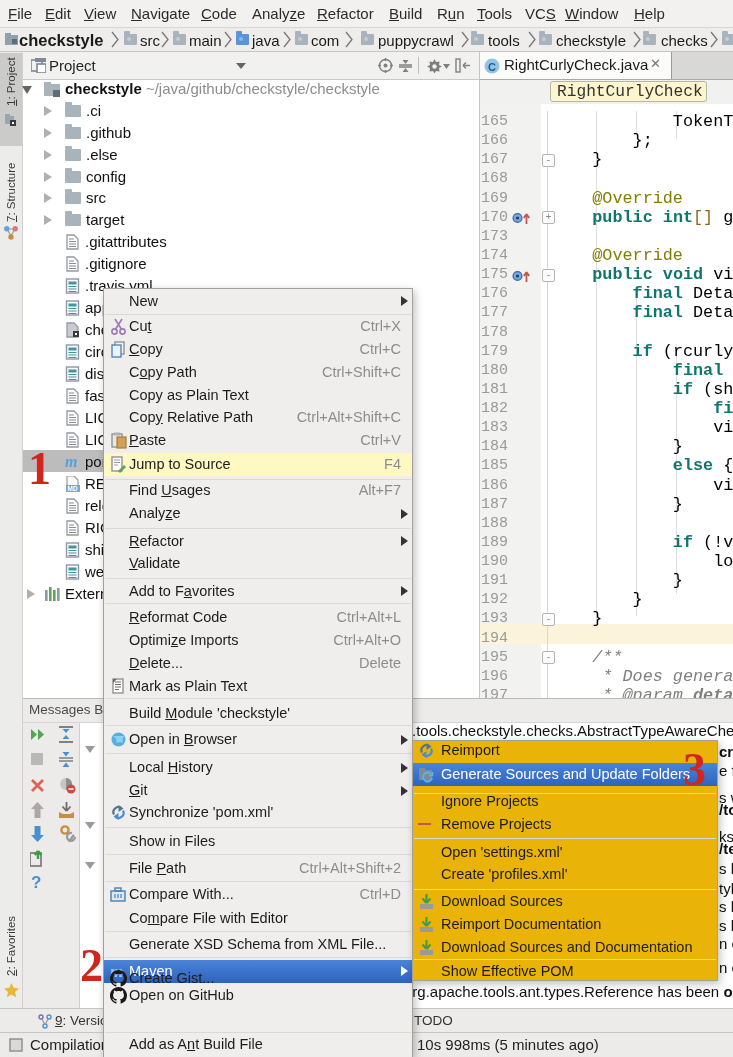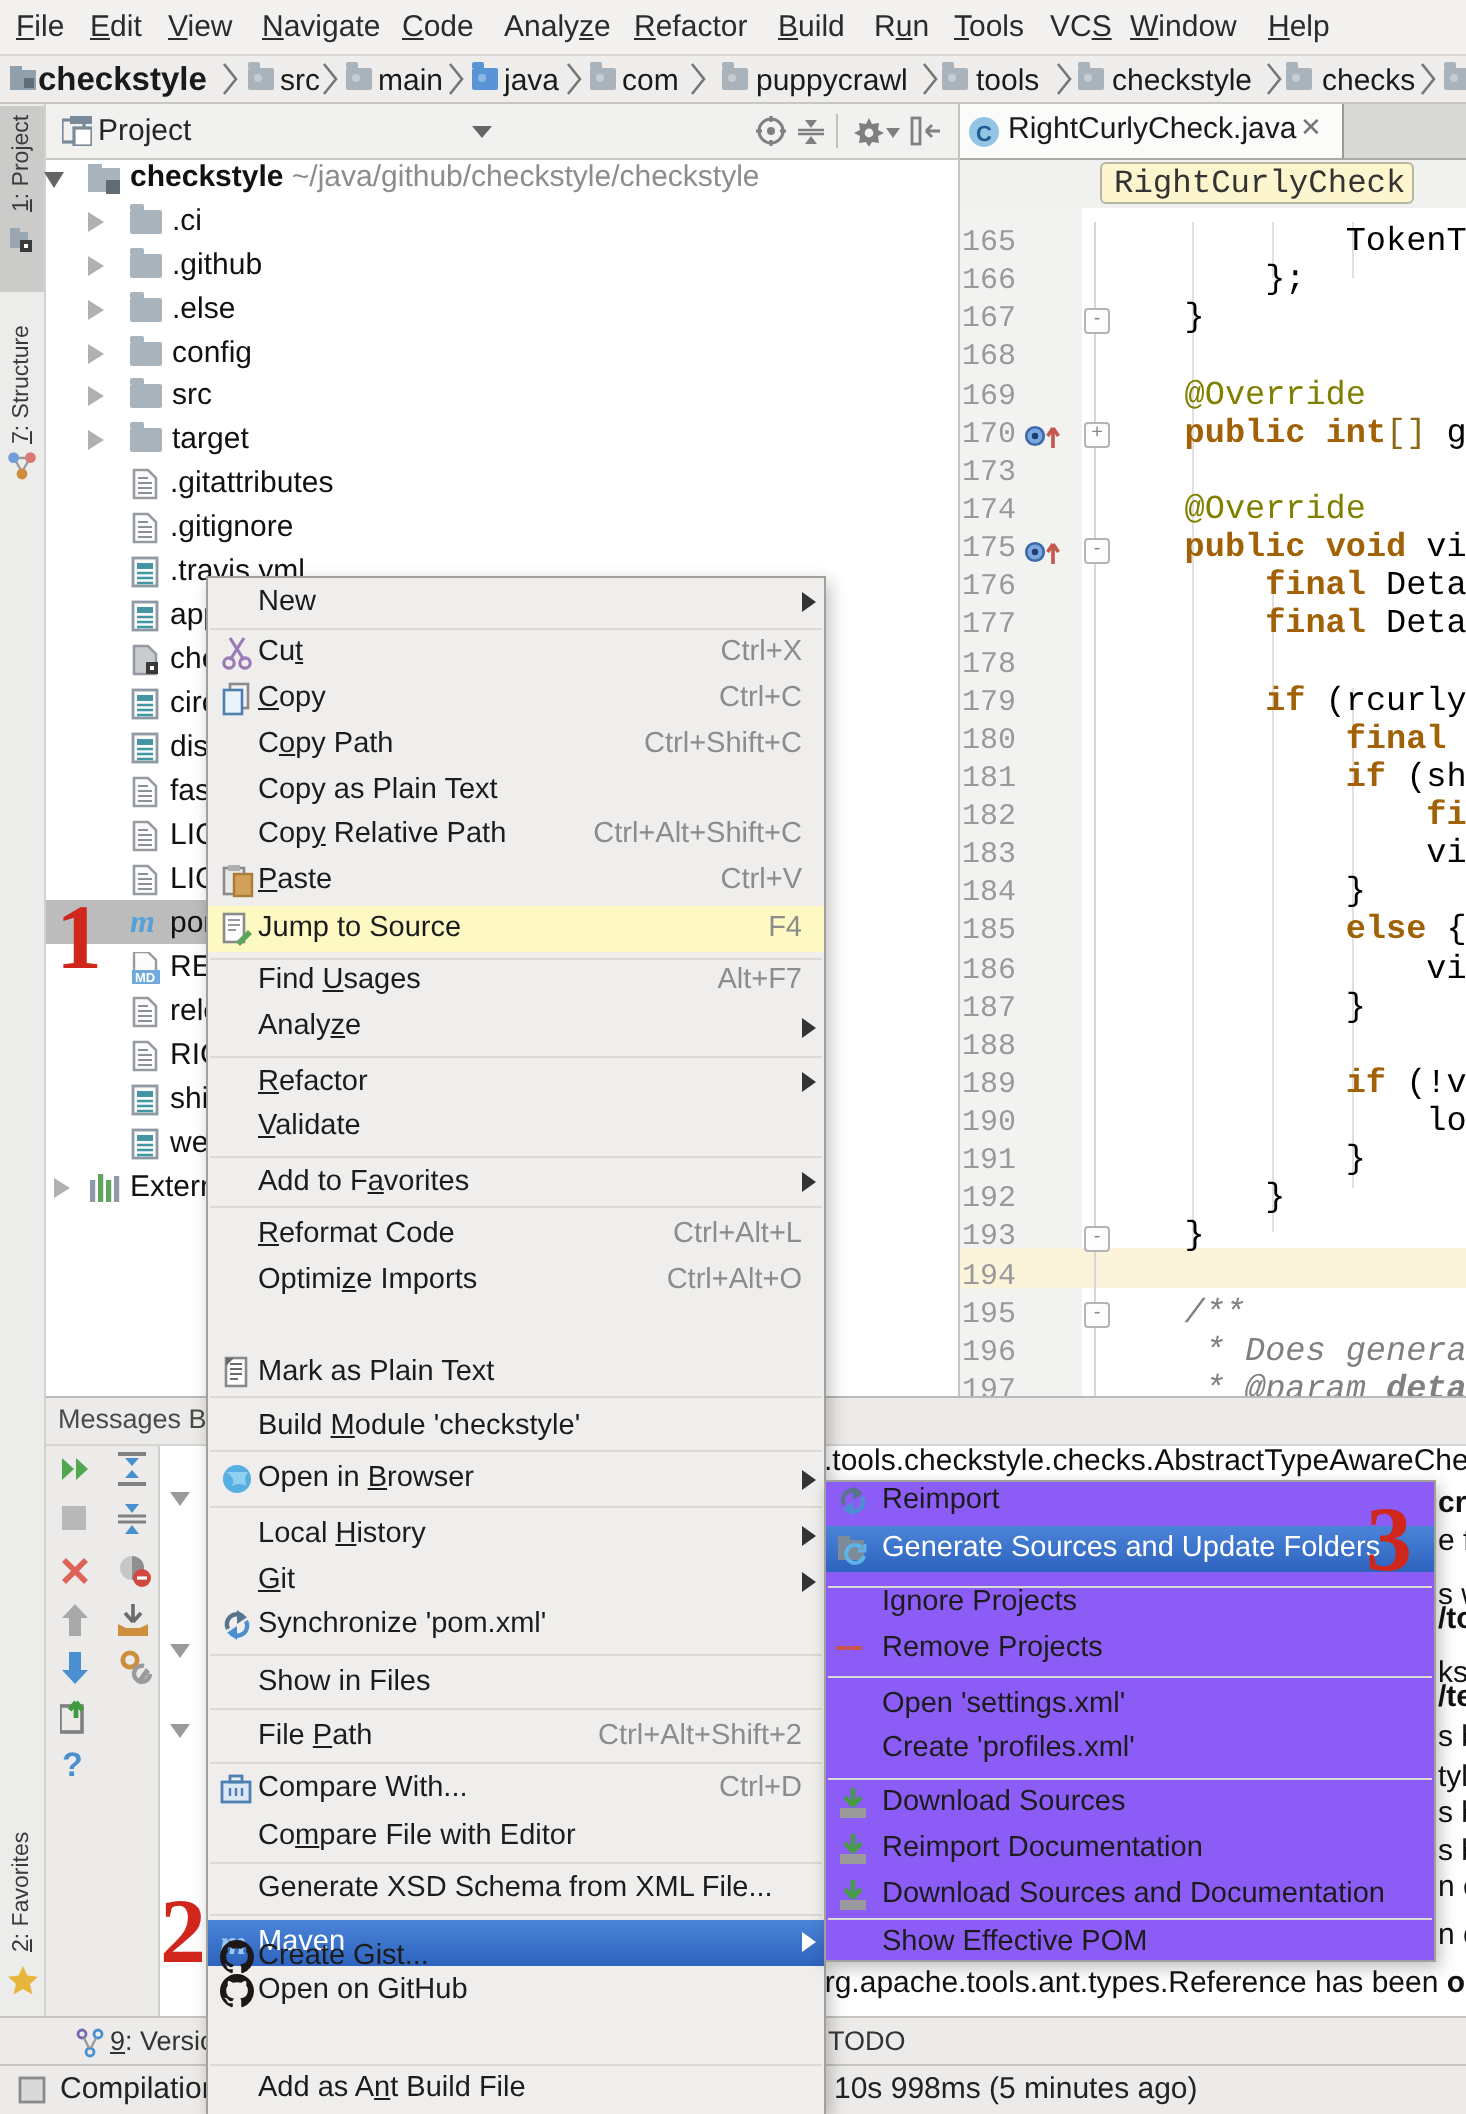--- a/index.html
+++ b/index.html
@@ -31,21 +31,21 @@
 .tfold:before{content:"";position:absolute;left:0;top:-3px;width:7px;height:3px;background:#a9b3bc;border-radius:1px 1px 0 0}
 
 #tabbar{position:absolute;left:480px;top:52px;width:253px;height:27px;background:#d8d8d7;border-bottom:1px solid #a8a8a7}
 #tab1{position:absolute;left:0px;top:0px;width:191px;height:27px;background:#fbfbfa;border-right:1px solid #9a9a99;font-size:15px;color:#1a1a1a}
 #edhead{position:absolute;left:480px;top:80px;width:253px;height:24px;background:#f1f1f0}
 #ebody{position:absolute;left:480px;top:104px;width:253px;height:594px;background:#fff;overflow:hidden}
 #gut{position:absolute;left:0;top:0;width:61px;height:597px;background:#f2f2f1}
 .ln{position:absolute;left:0px;width:28px;text-align:right;font-family:"Liberation Mono",monospace;font-size:15px;color:#999;line-height:19.13px}
 .cl s{text-decoration:none}
 .cl{position:absolute;left:72px;font-family:"Liberation Mono",monospace;font-size:16.8px;line-height:19.13px;white-space:pre;color:#000}
-.kw{color:#a16207;font-weight:bold}
+.kw{color:#0f766e;font-weight:bold}
 .an{color:#808000}
 .br{color:#8a6914}
 .cm{color:#808080;font-style:italic}
 .ig{position:absolute;width:1px;background:#e0e0e0}
 .fm{position:absolute;left:62px;width:11px;height:11px;background:#fdfdfd;border:1px solid #b4b4b4;border-radius:2px;color:#8a8a8a;font-size:10px;line-height:9px;text-align:center}
 
 #msgs{position:absolute;left:23px;top:698px;width:710px;height:310px;background:#fff;border-top:1px solid #b9b9b9}
 #mhead{position:absolute;left:0;top:0;width:710px;height:23px;background:#ecebe9;border-bottom:1px solid #d6d5d3;font-size:13.5px;color:#4a4a4a}
 #mtool{position:absolute;left:0;top:24px;width:56px;height:286px;background:#ecebe9;border-right:1px solid #cfcfce}
 .con{font-size:15px;color:#111;position:absolute;white-space:nowrap}
@@ -57,21 +57,21 @@
 .mi{position:absolute;left:0;width:308px;height:23px;line-height:23px}
 .mlbl{position:absolute;left:25px}
 .msc{position:absolute;right:11px;color:#8c8c8c}
 .mar{position:absolute;right:4px;top:6.5px;width:0;height:0;border-left:7px solid #333;border-top:5px solid transparent;border-bottom:5px solid transparent}
 .msep{position:absolute;left:1px;width:306px;height:1px;background:#dbd9d6}
 .mic{position:absolute;left:6px;top:3px;width:17px;height:17px}
 .hib{background:#fef9c3}
 .blue{background:linear-gradient(#4a84d8,#2e63be);color:#fff}
 .blue .mar{border-left-color:#fff}
 
-#smenu{position:absolute;left:412px;top:740px;width:306px;height:241px;background:#8b5cf6;border:1px solid #a3a09c;box-shadow:2px 3px 8px rgba(0,0,0,.25);box-sizing:border-box;font-size:14.5px;color:#1c1c1c}
+#smenu{position:absolute;left:412px;top:740px;width:306px;height:241px;background:#eab308;border:1px solid #a3a09c;box-shadow:2px 3px 8px rgba(0,0,0,.25);box-sizing:border-box;font-size:14.5px;color:#1c1c1c}
 .si{position:absolute;left:0;width:304px;height:23px;line-height:23px}
 .slbl{position:absolute;left:28px}
 .red{position:absolute;font-family:"Liberation Serif",serif;font-weight:bold;color:#d0261c;font-size:46px;line-height:46px}
 </style></head>
 <body>
 <div id="root">
 
 <div id="menubar">
 <span style="left:8px"><u>F</u>ile</span>
 <span style="left:45px"><u>E</u>dit</span>
@@ -630,20 +630,24 @@
       </div>
 <div class="msep" style="top:314px"></div>
 <div class="mi " style="top:317.0px">
         <span class="mlbl"><u>R</u>eformat Code</span>
         <span class="msc">Ctrl+Alt+L</span>
       </div>
 <div class="mi " style="top:340.0px">
         <span class="mlbl">Optimi<u>z</u>e Imports</span>
         <span class="msc">Ctrl+Alt+O</span>
       </div>
+<div class="mi " style="top:363.0px">
+        <span class="mlbl"><u>D</u>elete...</span>
+        <span class="msc">Delete</span>
+      </div>
 <div class="mi " style="top:385.5px">
         <svg class="mic" style="top:3px" width="17" height="17">
           <rect x="3" y="1" width="10" height="14" fill="#fdfdfd" stroke="#8a8a8a" stroke-width="1.3"></rect>
           <path d="M5 4 H11 M5 6.5 H11 M5 9 H11 M5 11.5 H9" stroke="#6a6a6a" stroke-width="1.1"></path>
           <path d="M3 1 L7 1 L3 5 Z" fill="#6a6a6a"></path>
         </svg>
         <span class="mlbl">Mark as Plain Text</span>
       </div>
 <div class="msep" style="top:409px"></div>
 <div class="mi " style="top:413.0px">

